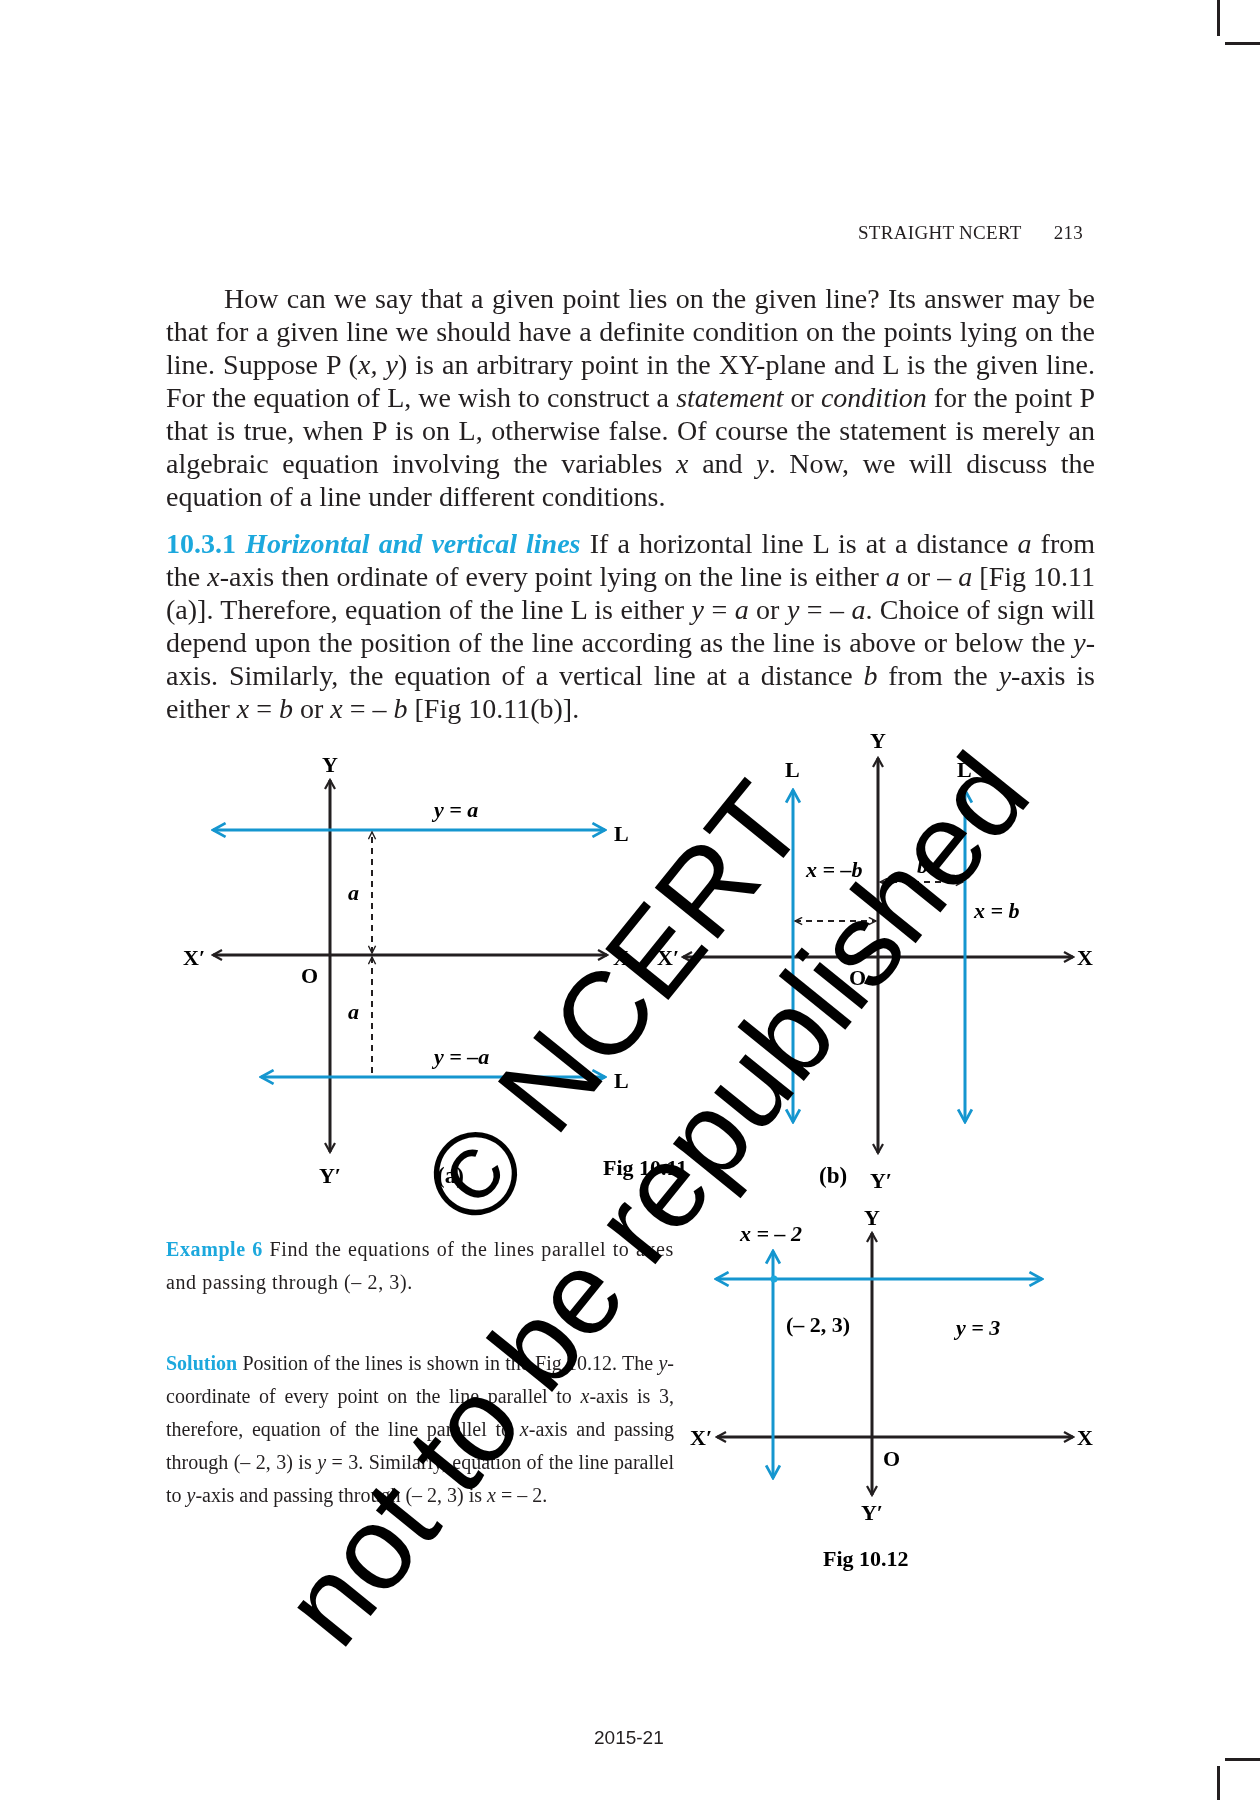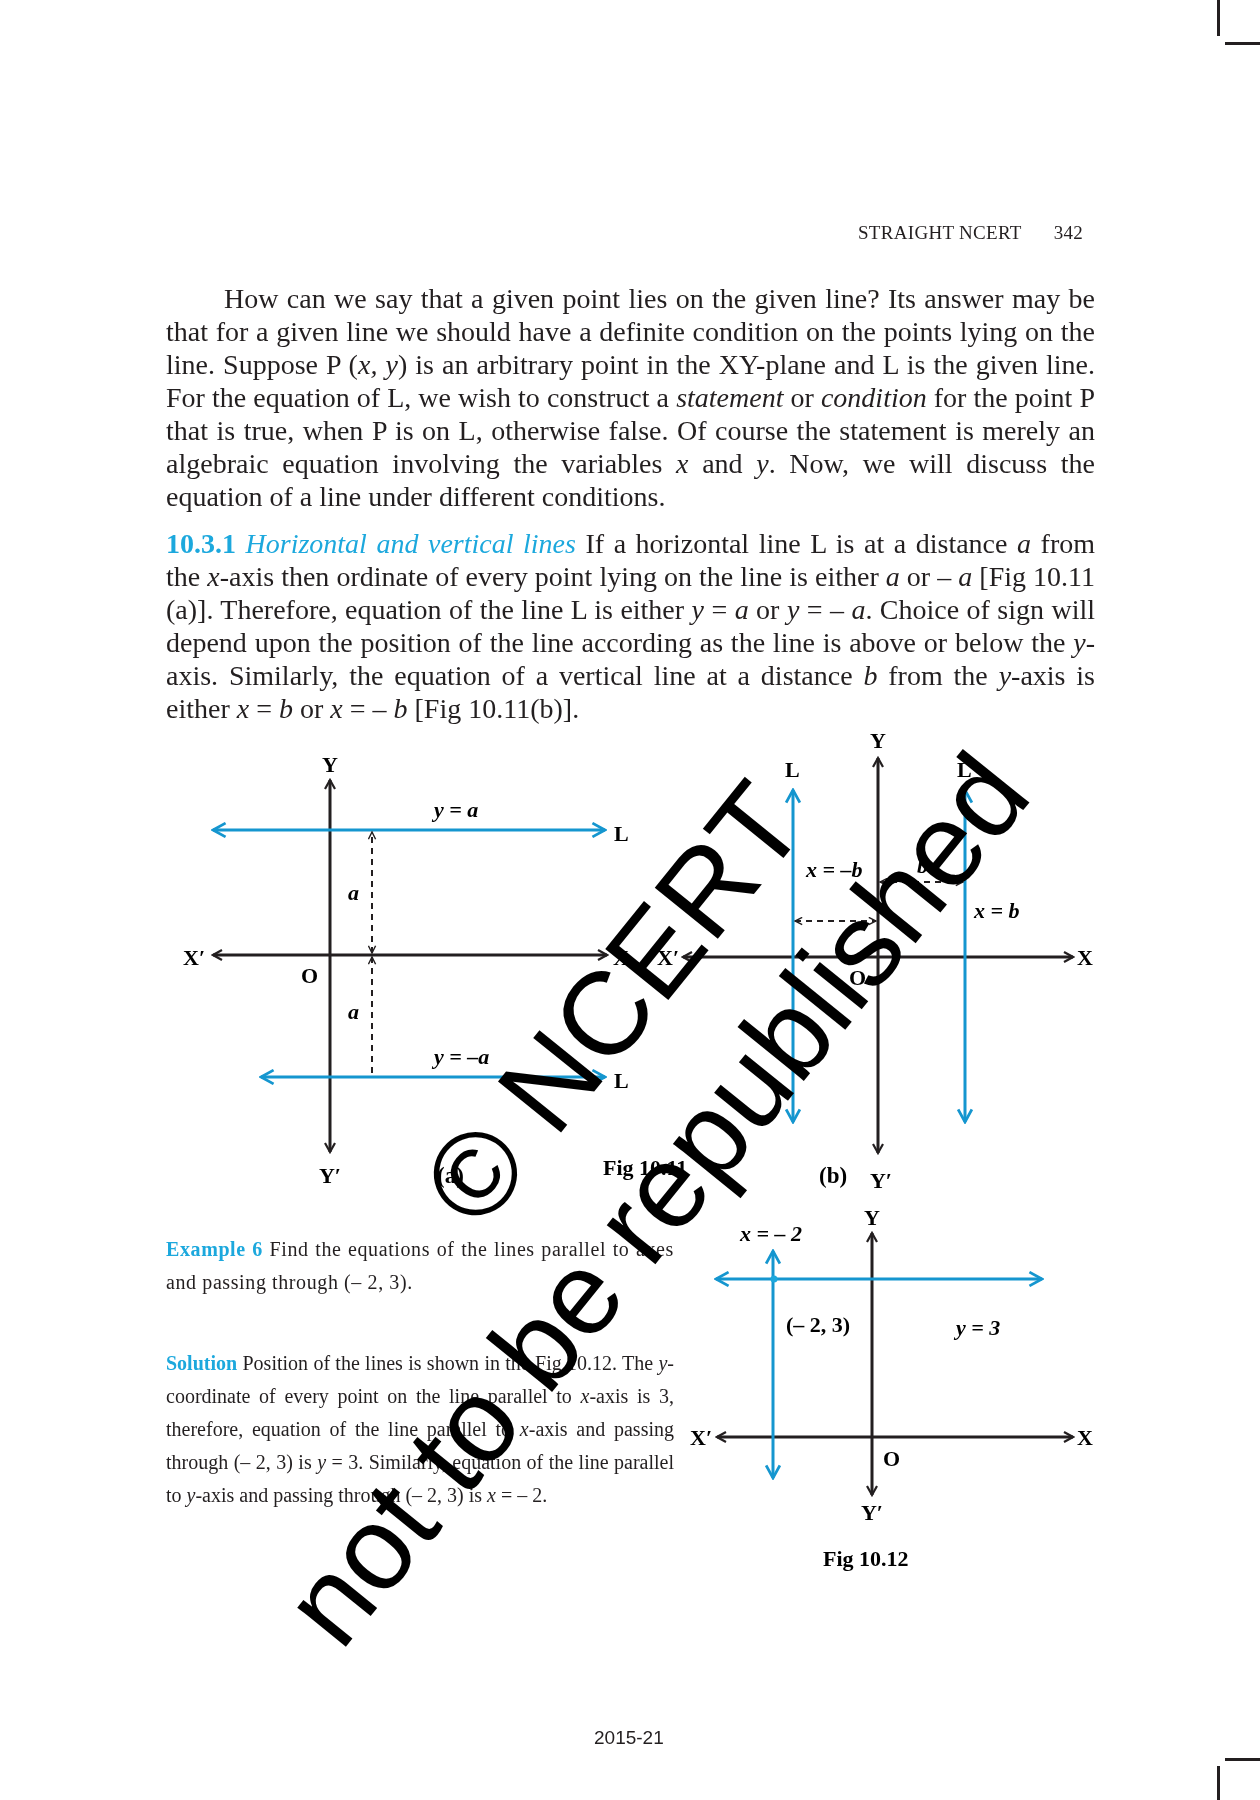--- a/index.html
+++ b/index.html
@@ -6,37 +6,37 @@
   body { width:1260px; height:1800px; position:relative; overflow:hidden;
          font-family:"Liberation Serif", "DejaVu Serif", serif; color:#231f20; }
   .abs { position:absolute; }
   .crop { position:absolute; background:#231f20; }
   .running-head { left:858px; top:222px; font-size:19px; letter-spacing:0.3px; white-space:nowrap; }
   .running-head .pg { margin-left:32px; }
   .para { position:absolute; left:166px; width:929px; font-size:28px; line-height:33px; text-align:justify; }
   .para.indent { text-indent:58px; }
   .para i { font-style:italic; }
   .blue { color:#1ca8dd; font-weight:bold; }
-  .blue i { font-weight:normal; }
+  .blue i { font-weight:bold; }
   .ex-col { position:absolute; left:166px; width:508px; font-size:20px; line-height:33px; text-align:justify; }
   .footer { left:594px; top:1727px; font-family:"Liberation Sans", "DejaVu Sans", sans-serif; font-size:19px; }
   svg text { font-family:"Liberation Serif", "DejaVu Serif", serif; }
   .watermark { position:absolute; font-family:"Liberation Sans", "DejaVu Sans", sans-serif; color:#000; white-space:nowrap;
                transform-origin:0 0; pointer-events:none; font-size:118px; line-height:1; }
 </style>
 </head>
 <body>
 
 <div class="crop" style="left:1217px;top:0;width:3px;height:36px;"></div>
 <div class="crop" style="left:1225px;top:42px;width:35px;height:3px;"></div>
 <div class="crop" style="left:1225px;top:1758px;width:35px;height:3px;"></div>
 <div class="crop" style="left:1217px;top:1766px;width:3px;height:34px;"></div>
 
 <div class="abs running-head">
-  <span>STRAIGHT NCERT</span><span class="pg">342</span>
+  <span>STRAIGHT NCERT</span><span class="pg">213</span>
 </div>
 
 <div class="para indent" style="top:282px;"><span>How can we say that a given point lies on the given line? Its answer may be that for a given line we should have a definite condition on the points lying on the line. Suppose P (</span><i>x, y</i><span>) is an arbitrary point in the XY-plane and L is the given line. For the equation of L, we wish to construct a </span><i>statement</i><span> or </span><i>condition</i><span> for the point P that is true, when P is on L, otherwise false. Of course the statement is merely an algebraic equation involving the variables </span><i>x</i><span> and </span><i>y</i><span>. Now, we will discuss the equation of a line under different conditions.</span></div>
 
 <div class="para" style="top:527px;"><span class="blue"><span>10.3.1</span> <i>Horizontal and vertical lines</i></span><span> If a horizontal line L is at a distance </span><i>a</i><span> from the </span><i>x</i><span>-axis then ordinate of every point lying on the line is either </span><i>a</i><span> or – </span><i>a</i><span> [Fig 10.11 (a)]. Therefore, equation of the line L is either </span><i>y</i><span> = </span><i>a</i><span> or </span><i>y</i><span> = – </span><i>a</i><span>. Choice of sign will depend upon the position of the line according as the line is above or below the </span><i>y</i><span>-axis. Similarly, the equation of a vertical line at a distance </span><i>b</i><span> from the </span><i>y</i><span>-axis is either </span><i>x</i><span> = </span><i>b</i><span> or </span><i>x</i><span> = – </span><i>b</i><span>  [Fig 10.11(b)].</span></div>
 
 <svg class="abs" style="left:0;top:0;" width="1260" height="1800">
   <defs>
     <marker id="ak" viewBox="0 0 12 12" refX="10" refY="6" markerWidth="12" markerHeight="12" markerUnits="userSpaceOnUse" orient="auto-start-reverse">
       <path d="M1,1 L10,6 L1,11" fill="none" stroke="#231f20" stroke-width="2.2"></path>

